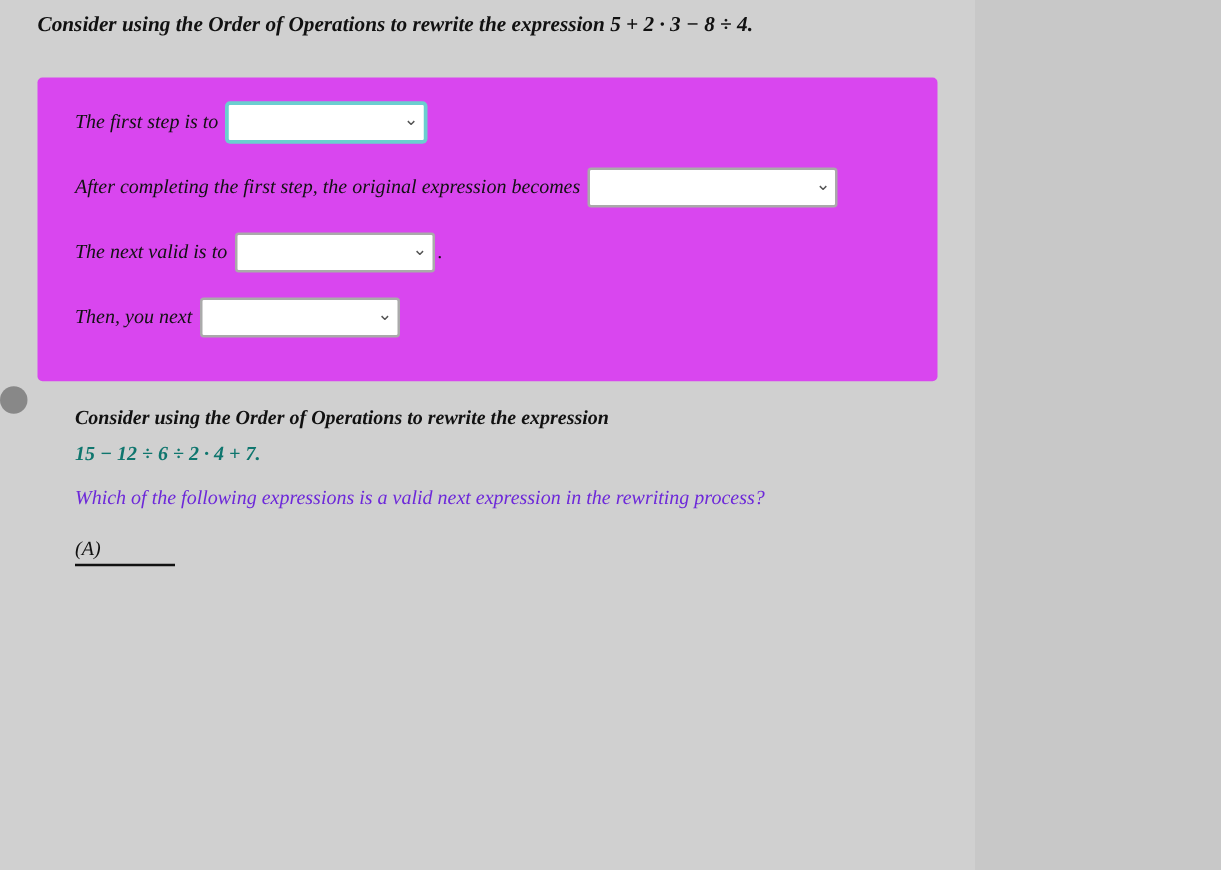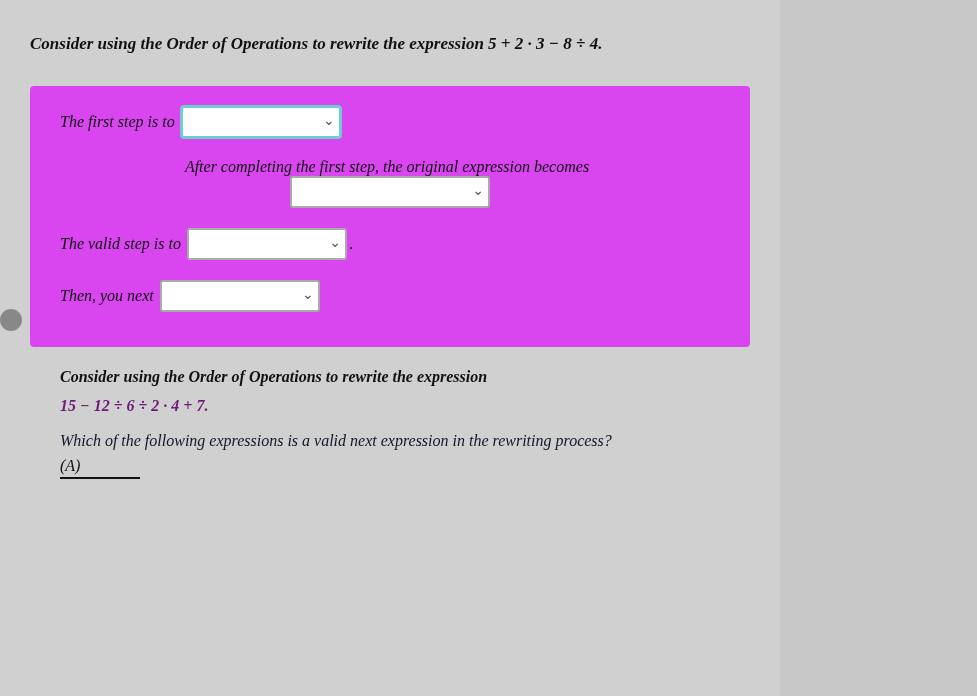--- a/index.html
+++ b/index.html
@@ -15,21 +15,21 @@
       font-family: Georgia, 'Times New Roman', serif;
       overflow: hidden;
       position: relative;
     }
 
     .main-container {
       background-color: #d0d0d0;
       width: 780px;
       height: 696px;
       position: relative;
-      padding: 32px 30px;
+      padding: 8px 30px;
     }
 
     .top-instruction {
       font-size: 17px;
       font-weight: bold;
       color: #111;
       margin-bottom: 30px;
       line-height: 1.4;
       font-style: italic;
     }
@@ -116,29 +116,29 @@
       font-size: 16px;
       color: #111;
       margin-bottom: 8px;
       line-height: 1.5;
     }
 
     .expression-line {
       font-weight: bold;
       font-style: italic;
       font-size: 16px;
-      color: #701a75;
+      color: #0f766e;
       margin-bottom: 14px;
     }
 
     .which-of {
       font-style: italic;
       font-size: 16px;
-      color: #0f172a;
-      margin-bottom: 4px;
+      color: #6d28d9;
+      margin-bottom: 20px;
       line-height: 1.5;
     }
 
     .answer-label {
       font-style: italic;
       font-size: 16px;
       color: #111;
       border-bottom: 2px solid #111;
       display: inline-block;
       padding-bottom: 2px;
@@ -157,21 +157,20 @@
       border: none;
       cursor: pointer;
     }
 
     .first-step-row {
       margin-bottom: 20px;
     }
 
     .expression-becomes-row {
       margin-bottom: 20px;
-      flex-direction: column;
     }
 
     .next-step-row {
       margin-bottom: 20px;
     }
 
     .then-row {
       margin-bottom: 10px;
     }
   </style>
@@ -203,21 +202,21 @@
         <select class="dropdown-select" style="min-width:200px;">
           <option value=""></option>
           <option value="opt1">5 + 6 − 8 ÷ 4</option>
           <option value="opt2">5 + 6 − 2</option>
           <option value="opt3">13 − 8 ÷ 4</option>
         </select>
       </div>
     </div>
 
     <div class="row next-step-row">
-      <span class="row-label">The valid step is to</span>
+      <span class="row-label">The next valid is to</span>
       <div class="select-wrapper default">
         <select class="dropdown-select">
           <option value=""></option>
           <option value="multiply">multiply</option>
           <option value="divide">divide</option>
           <option value="add">add</option>
           <option value="subtract">subtract</option>
         </select>
       </div>
       <span class="dot-after">.</span>

